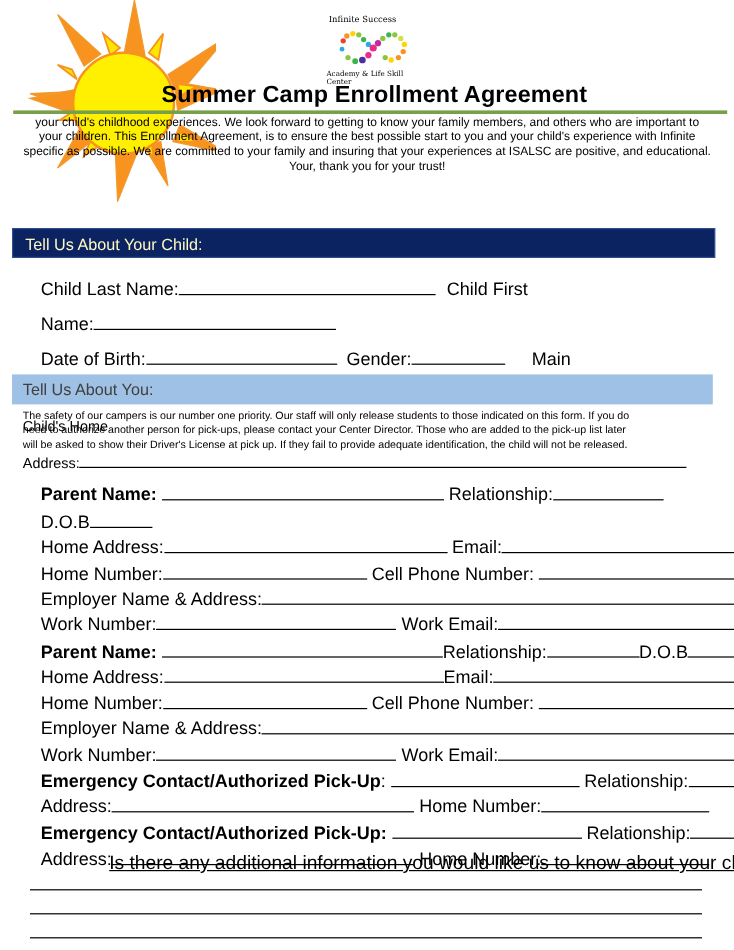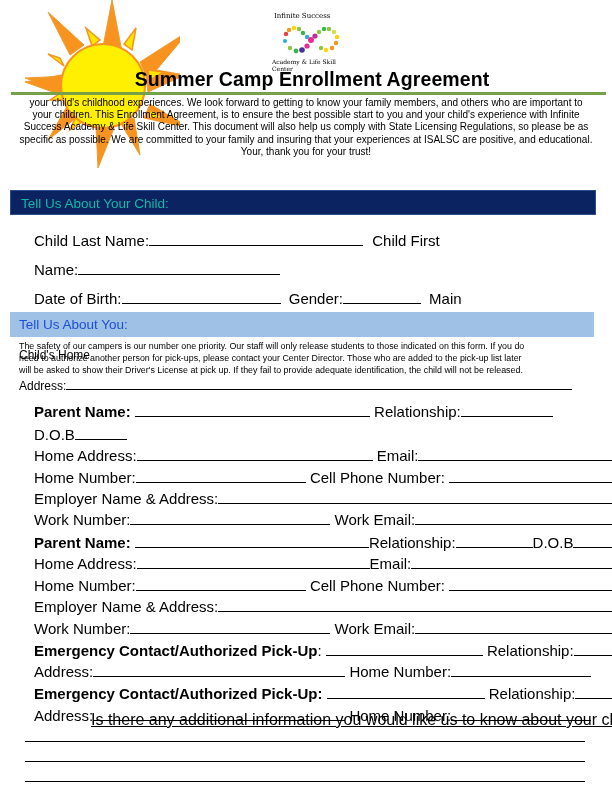--- a/index.html
+++ b/index.html
@@ -9,23 +9,23 @@
   .sun { left:0; top:0; width:180px; height:180px; }
   .logo { left:262px; top:6px; width:96px; height:64px; }
   .title { left:0; width:612px; top:68px; text-align:center; font-weight:bold;
            font-size:19.5px; letter-spacing:0.1px; padding-left:0px; }
   .title span { position:relative; left:6px; }
   .greenrule { left:11px; top:92px; width:595px; height:3px; background:#77a04a; }
   .welcome { left:12px; top:97px; width:588px; font-size:10px; line-height:12.2px;
              text-align:center; }
   .bar-dark { left:10px; top:190px; width:586px; height:25px; background:#0b2360;
               border:1px solid #2d4d8c; box-sizing:border-box; }
-  .bar-dark span { color:#14b8a6; font-size:13.5px; position:absolute; left:10px; top:5px; }
+  .bar-dark span { color:#fef9c3; font-size:13.5px; position:absolute; left:10px; top:5px; }
   .bar-light { left:10px; top:312px; width:584px; height:25px; background:#9fc1e5; }
-  .bar-light span { color:#1d4ed8; font-size:13.5px; position:absolute; left:9px; top:5px; }
+  .bar-light span { color:#404040; font-size:13.5px; position:absolute; left:9px; top:5px; }
   .row { position:absolute; left:34px; font-size:15px; white-space:nowrap; line-height:14px; }
   .ln { display:inline-block; border-bottom:1px solid #000; height:11px; vertical-align:baseline; }
   .b { font-weight:bold; }
   .safety { left:19px; top:340px; width:572px; font-size:8.9px; line-height:12px; }
   .childhome { left:19px; top:348px; font-size:12px; }
   .addr1 { left:19px; top:377px; font-size:12px; }
   .overlay-q { left:91px; top:711px; font-size:16px; text-decoration:underline; white-space:nowrap;text-align:center; }
   .dash-line { position:absolute; left:25px; width:560px; height:0; border-top:1px solid #000; }
   .logo-text { font-size:7px; font-family:"DejaVu Serif", serif; }
 </style>
@@ -88,40 +88,39 @@
   </svg>
   <div class="logo-text" style="position:absolute;left:10px;top:52px;font-size:6px;">Academy &amp; Life Skill Center</div>
 </div>
 
 <div class="abs title"><span>Summer Camp Enrollment Agreement</span></div>
 <div class="abs greenrule"></div>
 
 <div class="abs welcome">
   <div>your child's childhood experiences. We look forward to getting to know your family members, and others who are important to</div>
   <div>your children. This Enrollment Agreement, is to ensure the best possible start to you and your child's experience with Infinite</div>
-  <div>Success Academy &amp; Life Skill Center. This document will also help us comply with State Licensing Regulations, so please be as</div>
   <div>specific as possible. We are committed to your family and insuring that your experiences at ISALSC are positive, and educational.</div>
   <div>Your, thank you for your trust!</div>
 </div>
 
 <div class="abs bar-dark">
     <span>Tell Us About Your Child:</span>
   </div>
 
 <div class="row" style="top:234px;">
   <span>Child Last Name:</span><span class="ln" style="width:214px;"></span>
   <span style="margin-left:5px;">Child First</span>
 </div>
 <div class="row" style="top:263px;">
   <span>Name:</span><span class="ln" style="width:202px;"></span>
 </div>
 <div class="row" style="top:292px;">
   <span>Date of Birth:</span><span class="ln" style="width:159px;"></span>
   <span style="margin-left:4px;">Gender:</span><span class="ln" style="width:78px;"></span>
-  <span style="margin-left:4px;">Main</span>
+  <span style="margin-left:18px;">Main</span>
 </div>
 
 <div class="abs bar-light">
     <span>Tell Us About You:</span>
   </div>
 
 <div class="abs safety">
   <div>The safety of our campers is our number one priority. Our staff will only release students to those indicated on this form. If you do</div>
   <div>need to authorize another person for pick-ups, please contact your Center Director. Those who are added to the pick-up list later</div>
   <div>will be asked to show their Driver's License at pick up. If they fail to provide adequate identification, the child will not be released.</div>

